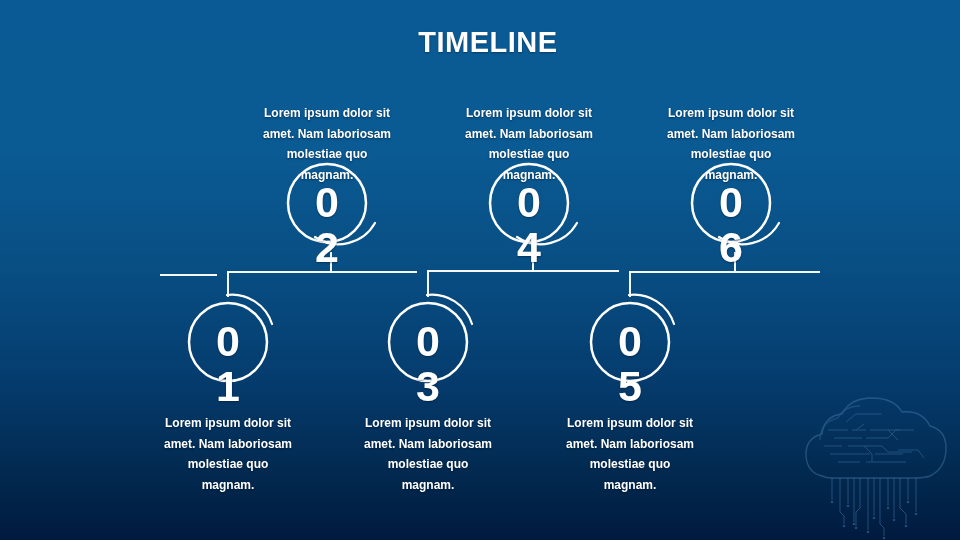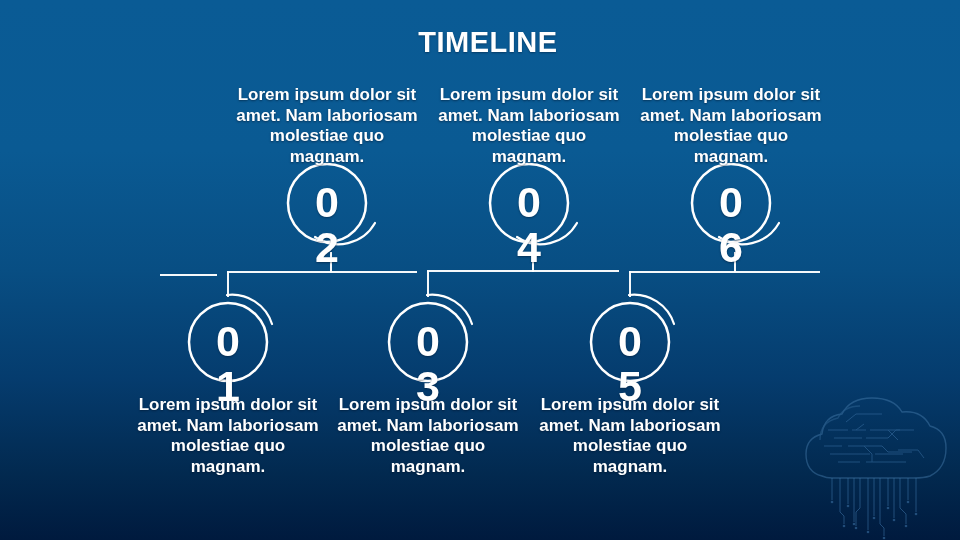--- a/index.html
+++ b/index.html
@@ -20,22 +20,23 @@
   .circle-svg circle{stroke-width:2.5;}
   .circle-svg path{stroke-width:2.2;stroke-linecap:round;}
   .num{
     position:absolute;width:100px;text-align:center;
     font-size:43px;line-height:45px;font-weight:700;
     text-shadow:0 1px 2px rgba(0,15,35,.45);
   }
   .num span{display:block;}
   .txt{
     position:absolute;width:200px;text-align:center;white-space:pre-line;
-    font-size:17px;line-height:20.5px;font-weight:700;
+    font-size:12px;line-height:20.5px;font-weight:700;
     text-shadow:0 1px 2px rgba(0,15,35,.5);
+    margin-top:18px;
   }
   .cloud{position:absolute;left:798px;top:390px;width:156px;height:150px;}
 </style>
 </head>
 <body>
 
 <div class="slide">
 
   <h1 class="title">TIMELINE</h1>
 

